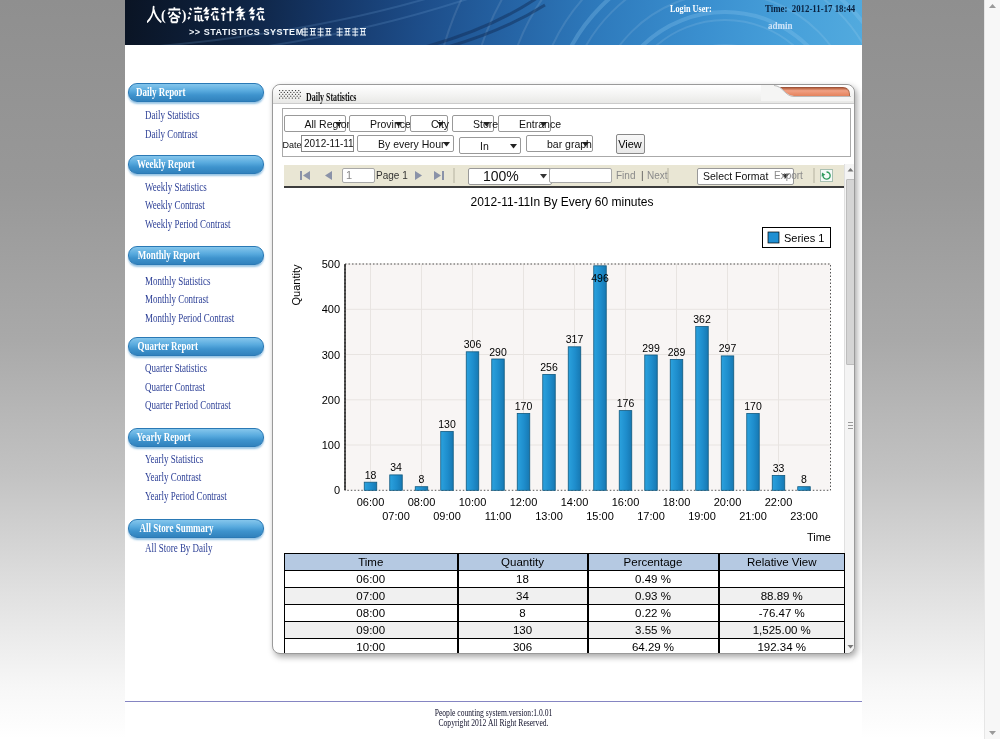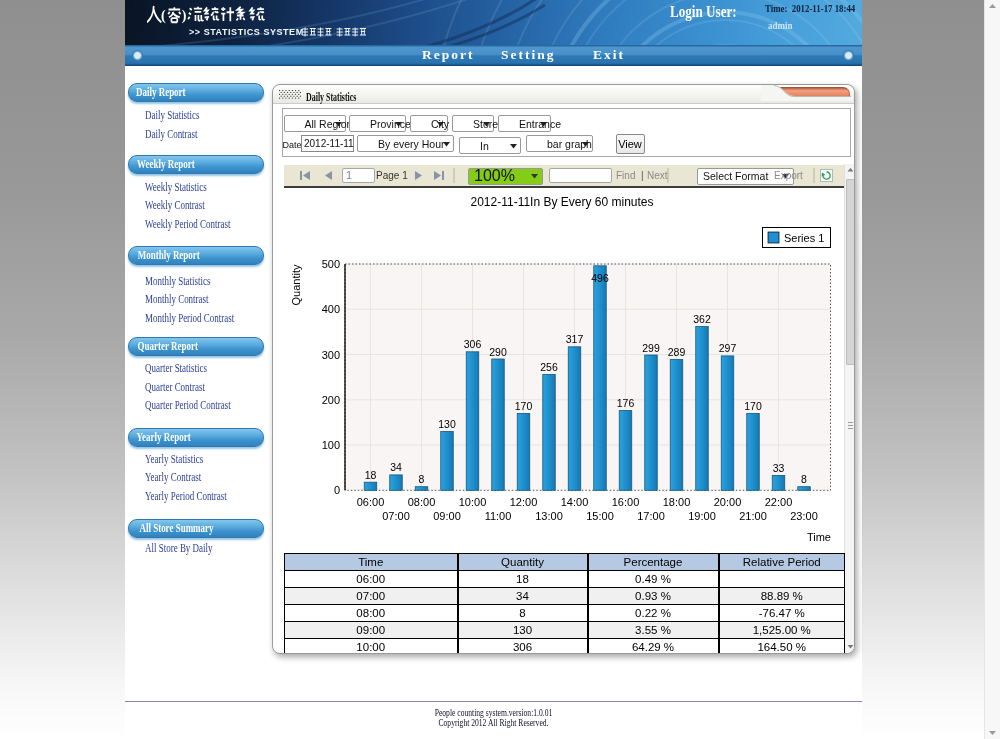--- a/index.html
+++ b/index.html
@@ -4,21 +4,21 @@
 <style>
 html,body{margin:0;padding:0;}
 body{width:1000px;height:739px;overflow:hidden;position:relative;
   background:linear-gradient(180deg,#8f8f8f 0%,#989898 25%,#a9a9a9 46%,#c2c2c2 64%,#e0e0e0 80%,#f7f7f7 93%,#ffffff 100%);
   font-family:"Liberation Sans",sans-serif;}
 #page{position:absolute;left:125px;top:0;width:737px;height:739px;background:#ffffff;}
 
 #hdr{position:absolute;left:0;top:0;width:737px;height:45px;overflow:hidden;
   background:linear-gradient(96deg,#0a1424 0%,#0e2240 15%,#153768 28%,#1d4d89 40%,#2563a4 52%,#2e7abc 64%,#3a8fcf 78%,#47a0da 90%,#52aade 100%);}
 #subt{position:absolute;left:64px;top:26.5px;color:#f2f7fc;font-size:9px;letter-spacing:0.55px;font-family:"Liberation Sans",sans-serif;font-weight:bold;white-space:nowrap;}
-#logint{position:absolute;left:545px;top:3px;font-family:"Liberation Serif",serif;font-weight:bold;font-size:16px;color:#ffffff;white-space:nowrap;text-align:right;}
+#logint{position:absolute;left:545px;top:3px;font-family:"Liberation Serif",serif;font-weight:bold;font-size:10px;color:#ffffff;white-space:nowrap;text-align:right;}
 #admt{position:absolute;left:596px;top:20px;font-family:"Liberation Serif",serif;font-weight:bold;font-size:10.5px;color:#cfe4f8;white-space:nowrap;margin-left:47px;}
 #timet{position:absolute;left:640px;top:3px;font-family:"Liberation Serif",serif;font-weight:bold;font-size:10.5px;color:#09213f;white-space:nowrap;}
 
 #nav{position:absolute;left:0;top:45px;width:737px;height:21px;
   background:linear-gradient(180deg,#1d5c94 0%,#4e97ce 12%,#468fc8 45%,#2e7ab5 52%,#2873af 86%,#0f4274 100%);}
 .navitem{position:absolute;top:2px;color:#ffffff;font-family:"Liberation Serif",serif;font-weight:bold;font-size:13.5px;letter-spacing:2px;}
 .bullet{position:absolute;top:6px;width:7px;height:7px;border-radius:50%;background:#d9ecf8;border:1px solid #6aa8d4;box-shadow:0 0 0 1px #3a7cb0;}
 
 .pill{position:absolute;left:3px;width:134px;height:17px;border-radius:9px;
   background:linear-gradient(180deg,#85c6ec 0%,#58aade 40%,#3e93cd 65%,#3182bd 100%);
@@ -118,27 +118,20 @@
       <path d="M49,1.5 h7 M50,4.5 h5 M49,8 h7 M51,1.5 v7 M54,1.5 v7"></path>
       <path d="M58,2 h7 M58,5 h7 M58,8 h7 M61.5,0.5 v9"></path>
       <path d="M67,1.5 h7 M68,4.5 h5 M67,8 h7 M69,1.5 v7 M72,1.5 v7"></path>
       </g>
     </svg>
     <div id="logint"><span style="display:inline-block;transform:scaleX(0.82);transform-origin:0 0">Login User:</span></div>
     <div id="admt"><span style="display:inline-block;transform:scaleX(0.86);transform-origin:0 0">admin</span></div>
     <div id="timet"><span style="display:inline-block;transform:scaleX(0.84);transform-origin:0 0">Time:&nbsp; 2012-11-17 18:44</span></div>
   </div>
 
-  <div id="nav">
-    <div class="bullet" style="left:8px"></div>
-    <div class="bullet" style="left:719px"></div>
-    <div class="navitem" style="left:297px">Report</div>
-    <div class="navitem" style="left:376px">Setting</div>
-    <div class="navitem" style="left:468px">Exit</div>
-  </div>
 
   <div class="pill" style="top:83px"><span>Daily Report</span></div>
   <div class="slink" style="top:109px">Daily Statistics</div>
   <div class="slink" style="top:128px">Daily Contrast</div>
   <div class="pill" style="top:155px"><span>Weekly Report</span></div>
   <div class="slink" style="top:181px">Weekly Statistics</div>
   <div class="slink" style="top:199px">Weekly Contrast</div>
   <div class="slink" style="top:218px">Weekly Period Contrast</div>
   <div class="pill" style="top:246px"><span>Monthly Report</span></div>
   <div class="slink" style="top:275px">Monthly Statistics</div>
@@ -243,21 +236,21 @@
           </g>
       <g stroke="#b5b2a0" stroke-width="1">
             <line x1="170" y1="3" x2="170" y2="18"></line>
             <line x1="252" y1="3" x2="252" y2="18"></line>
             <line x1="384" y1="3" x2="384" y2="18"></line>
             <line x1="530" y1="3" x2="530" y2="18"></line>
           </g>
       </svg>
       <div style="position:absolute;left:58px;top:3px;width:28px;height:13px;border:1px solid #a8a8a8;border-radius:2px;background:#fff;font-size:11px;color:#888;padding-left:3px;line-height:13px">1</div>
       <div class="tbtxt" style="left:92px">Page 1</div>
-      <div style="position:absolute;left:184px;top:3px;width:68px;height:15px;border:1px solid #999;border-radius:2px;background:#84cc16;font-size:16px;color:#111;line-height:14px;padding-left:5px">100%<svg width="7" height="5" style="position:absolute;right:4px;top:5px">
+      <div style="position:absolute;left:184px;top:3px;width:68px;height:15px;border:1px solid #999;border-radius:2px;background:#ffffff;font-size:14px;color:#111;line-height:14px;padding-left:14px">100%<svg width="7" height="5" style="position:absolute;right:4px;top:5px">
             <path d="M0,0 L7,0 L3.5,4.5 Z" fill="#333"></path>
           </svg></div>
       <div style="position:absolute;left:265px;top:3px;width:61px;height:13px;border:1px solid #a8a8a8;border-radius:2px;background:#fff"></div>
       <div class="tbtxt tbgray" style="left:332px">Find</div>
       <div class="tbtxt" style="left:357px;color:#555">|</div>
       <div class="tbtxt tbgray" style="left:363px">Next</div>
       <div style="position:absolute;left:413px;top:3px;width:90px;height:15px;border:1px solid #999;border-radius:2px;background:#fff;font-size:10.5px;color:#111;line-height:14px;padding-left:5px">Select Format<svg width="7" height="5" style="position:absolute;right:4px;top:5px">
             <path d="M0,0 L7,0 L3.5,4.5 Z" fill="#333"></path>
           </svg></div>
       <div class="tbtxt tbgray" style="left:490px">Export</div>
@@ -378,21 +371,21 @@
           <col style="width:173px">
           <col style="width:130px">
           <col style="width:131px">
           <col style="width:126px">
         </colgroup>
       <tbody>
           <tr>
             <th>Time</th>
             <th>Quantity</th>
             <th>Percentage</th>
-            <th>Relative Period</th>
+            <th>Relative View</th>
           </tr>
       <tr>
             <td>06:00</td>
             <td>18</td>
             <td>0.49 %</td>
             <td></td>
           </tr>
       <tr class="alt">
             <td>07:00</td>
             <td>34</td>
@@ -408,21 +401,21 @@
       <tr class="alt">
             <td>09:00</td>
             <td>130</td>
             <td>3.55 %</td>
             <td>1,525.00 %</td>
           </tr>
       <tr>
             <td>10:00</td>
             <td>306</td>
             <td>64.29 %</td>
-            <td>164.50 %</td>
+            <td>192.34 %</td>
           </tr>
     </tbody>
       </table>
   </div>
 
   <div id="fline"></div>
   <div class="ftext" style="top:708px">People counting system.version:1.0.01</div>
   <div class="ftext" style="top:718px">Copyright 2012 All Right Reserved.</div>
 </div>
 <div id="sbar">

